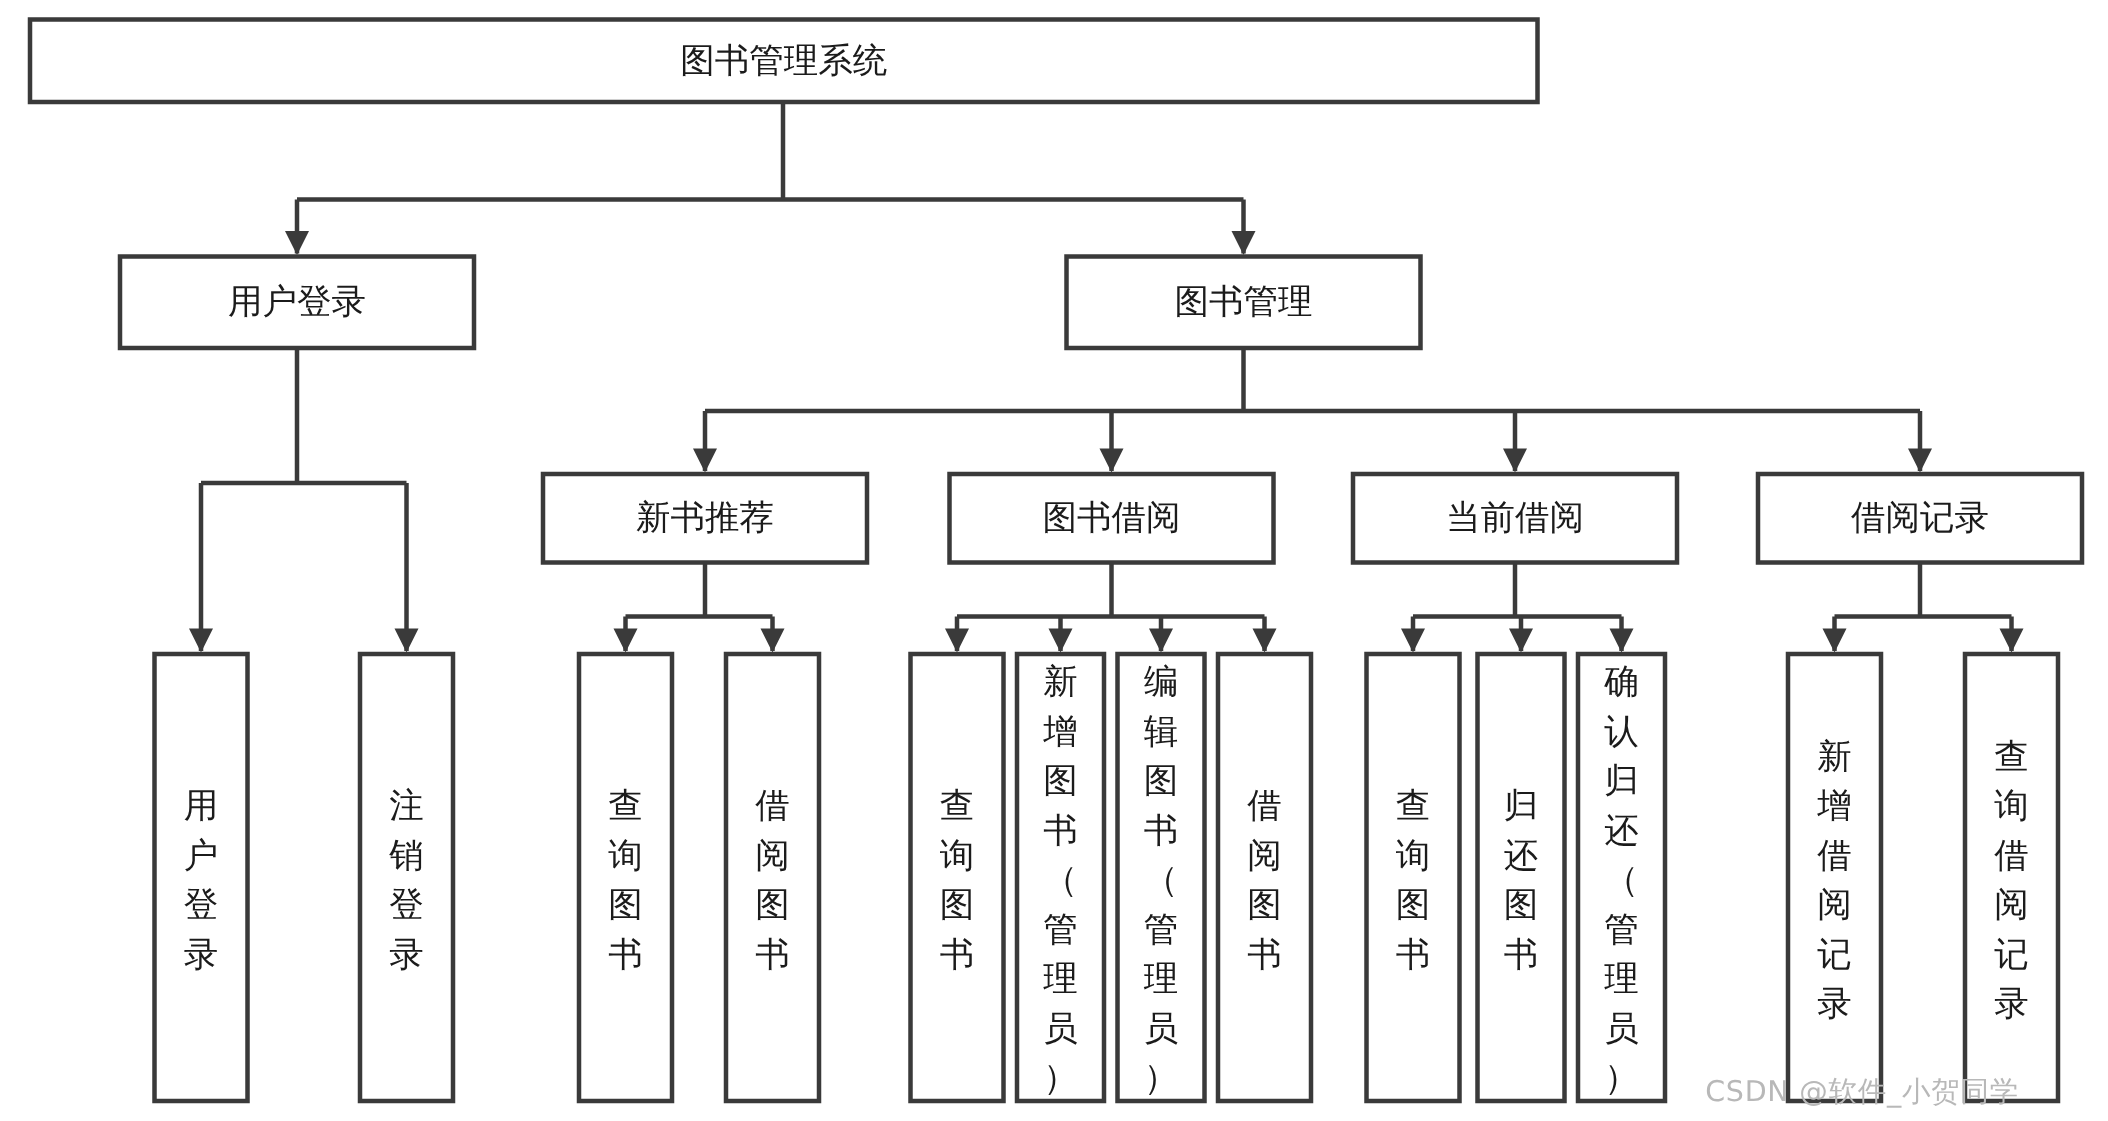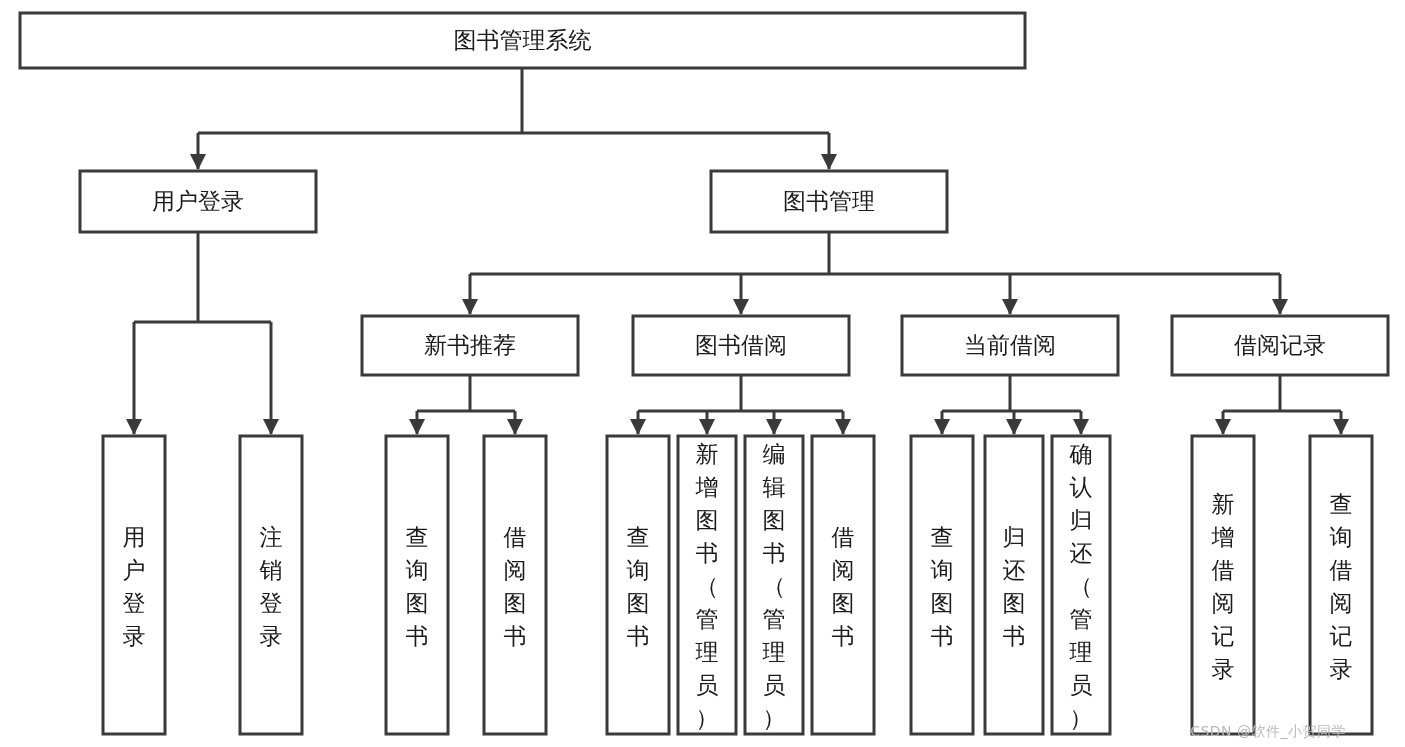--- a/index.html
+++ b/index.html
@@ -52,21 +52,21 @@
     font-family: "DejaVu Sans", "Liberation Sans", sans-serif;
     font-size: 23px;
     fill: #1b1b1b;
     text-anchor: middle;
   }
   .watermark {
     position: absolute;
     right: 8px;
     bottom: 6px;
     font-family: "DejaVu Sans", "Liberation Sans", sans-serif;
-    font-size: 14px;
+    font-size: 19px;
     color: #b8b8b8;
     white-space: nowrap;
     letter-spacing: 0.5px;
   }
 </style>
 </head>
 <body>
 
 <div id="diagram-root">
   <svg class="flow" viewBox="0 0 1405 747" xmlns="http://www.w3.org/2000/svg">

